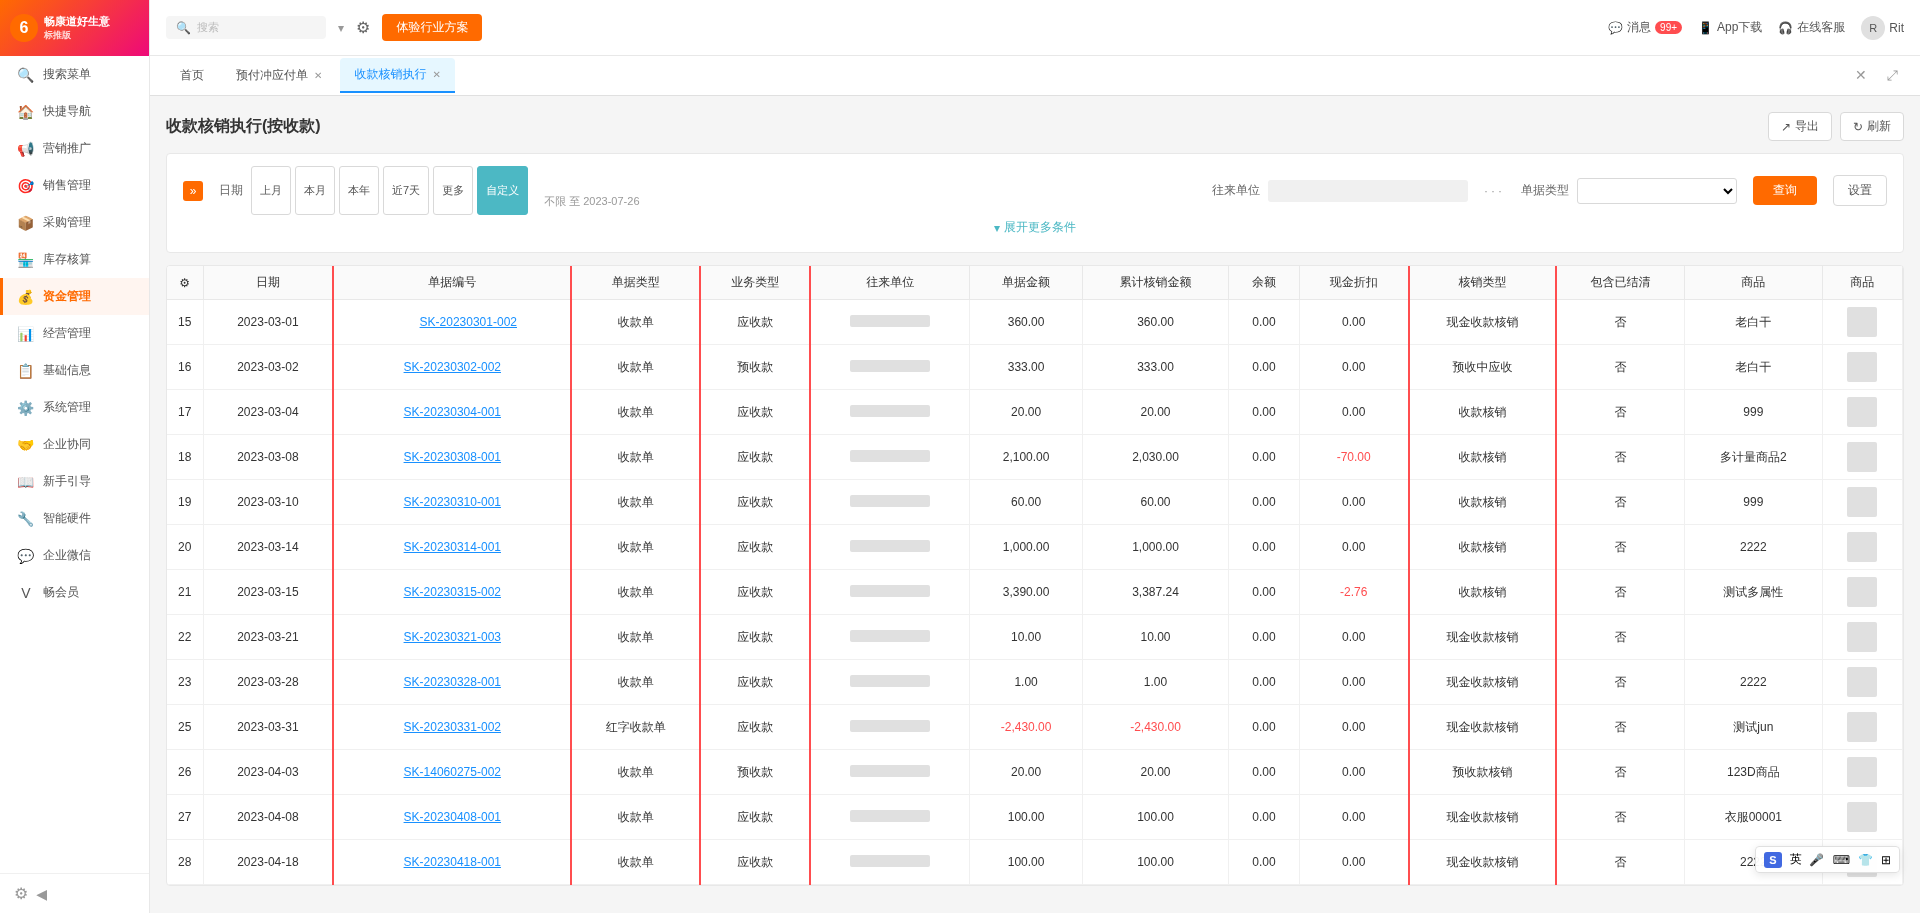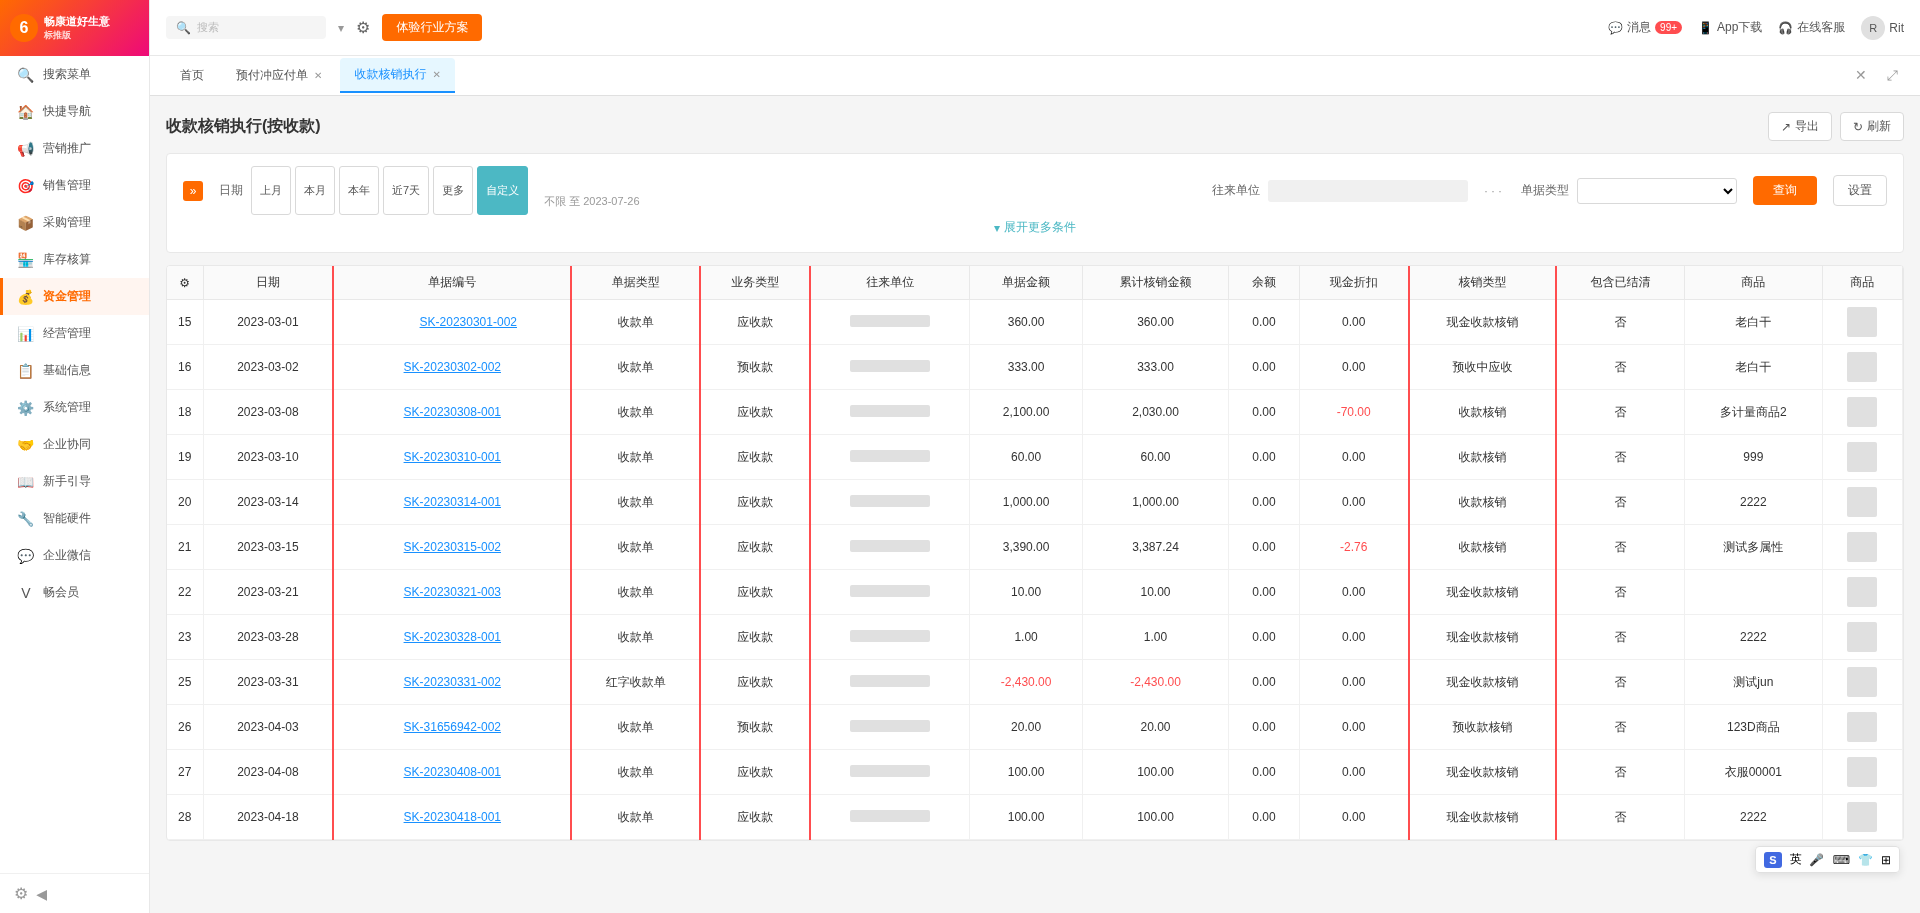--- a/index.html
+++ b/index.html
@@ -568,20 +568,38 @@
     <td>0.00</td>
     <td class="">0.00</td>
     <td style="border-left:2px solid #ff4d4f;border-right:2px solid #ff4d4f;">预收中应收</td>
     <td>否</td>
     <td>老白干</td>
     <td>
       <span style="background:#e0e0e0;display:inline-block;width:30px;height:30px;border-radius:2px;vertical-align:middle;"></span>
     </td>
   </tr>
             <tr>
+    <td>17</td>
+    <td>2023-03-04</td>
+    <td style="border-left:2px solid #ff4d4f;border-right:2px solid #ff4d4f;"><span class="link">SK-20230304-001</span></td>
+    <td>收款单</td>
+    <td style="border-left:2px solid #ff4d4f;border-right:2px solid #ff4d4f;">应收款</td>
+    <td><span style="background:#e0e0e0;display:inline-block;width:80px;height:12px;border-radius:2px;"></span></td>
+    <td class="">20.00</td>
+    <td class="">20.00</td>
+    <td>0.00</td>
+    <td class="">0.00</td>
+    <td style="border-left:2px solid #ff4d4f;border-right:2px solid #ff4d4f;">收款核销</td>
+    <td>否</td>
+    <td>999</td>
+    <td>
+      <span style="background:#e0e0e0;display:inline-block;width:30px;height:30px;border-radius:2px;vertical-align:middle;"></span>
+    </td>
+  </tr>
+            <tr>
     <td>18</td>
     <td>2023-03-08</td>
     <td style="border-left:2px solid #ff4d4f;border-right:2px solid #ff4d4f;"><span class="link">SK-20230308-001</span></td>
     <td>收款单</td>
     <td style="border-left:2px solid #ff4d4f;border-right:2px solid #ff4d4f;">应收款</td>
     <td><span style="background:#e0e0e0;display:inline-block;width:80px;height:12px;border-radius:2px;"></span></td>
     <td class="">2,100.00</td>
     <td class="">2,030.00</td>
     <td>0.00</td>
     <td class="negative">-70.00</td>
@@ -696,21 +714,21 @@
     <td style="border-left:2px solid #ff4d4f;border-right:2px solid #ff4d4f;">现金收款核销</td>
     <td>否</td>
     <td>测试jun</td>
     <td>
       <span style="background:#e0e0e0;display:inline-block;width:30px;height:30px;border-radius:2px;vertical-align:middle;"></span>
     </td>
   </tr>
             <tr>
     <td>26</td>
     <td>2023-04-03</td>
-    <td style="border-left:2px solid #ff4d4f;border-right:2px solid #ff4d4f;"><span class="link">SK-31656942-002</span></td>
+    <td style="border-left:2px solid #ff4d4f;border-right:2px solid #ff4d4f;"><span class="link">SK-14060275-002</span></td>
     <td>收款单</td>
     <td style="border-left:2px solid #ff4d4f;border-right:2px solid #ff4d4f;">预收款</td>
     <td><span style="background:#e0e0e0;display:inline-block;width:80px;height:12px;border-radius:2px;"></span></td>
     <td class="">20.00</td>
     <td class="">20.00</td>
     <td>0.00</td>
     <td class="">0.00</td>
     <td style="border-left:2px solid #ff4d4f;border-right:2px solid #ff4d4f;">预收款核销</td>
     <td>否</td>
     <td>123D商品</td>

